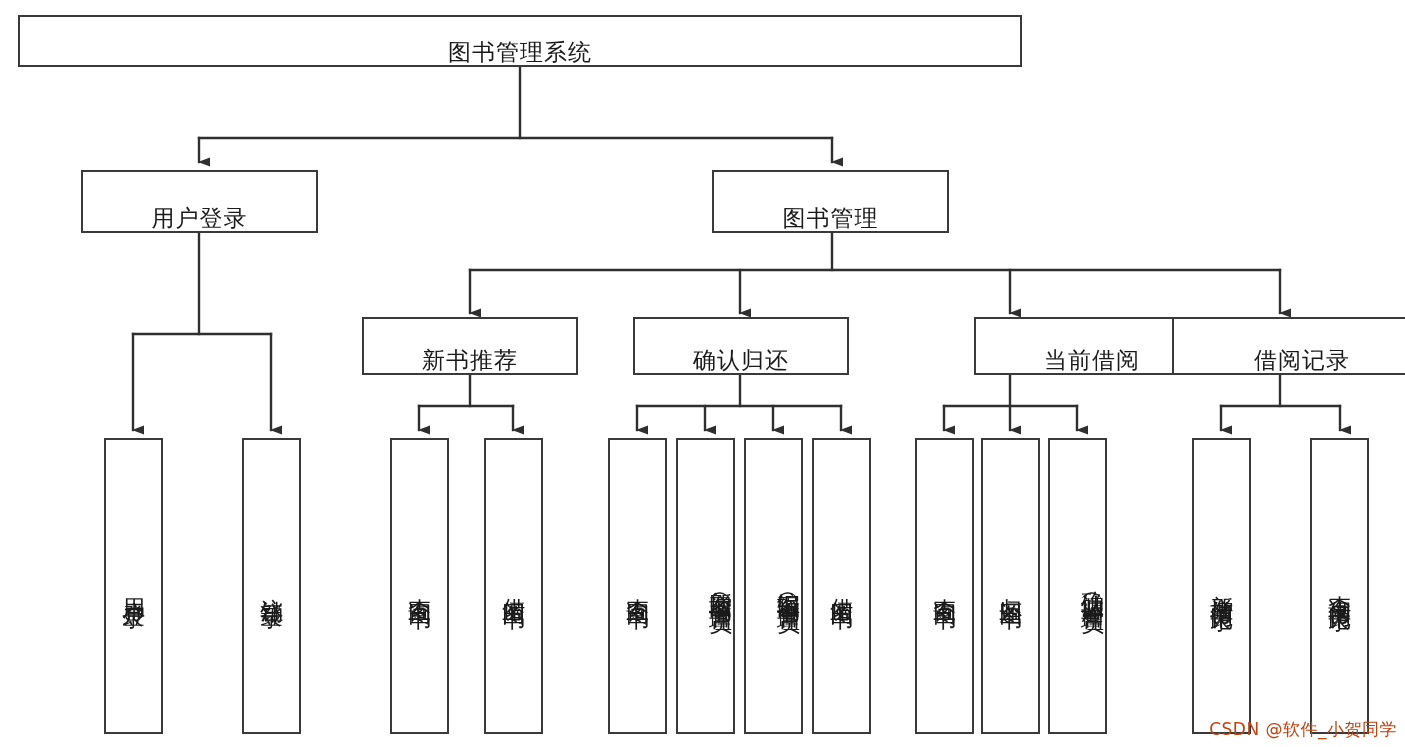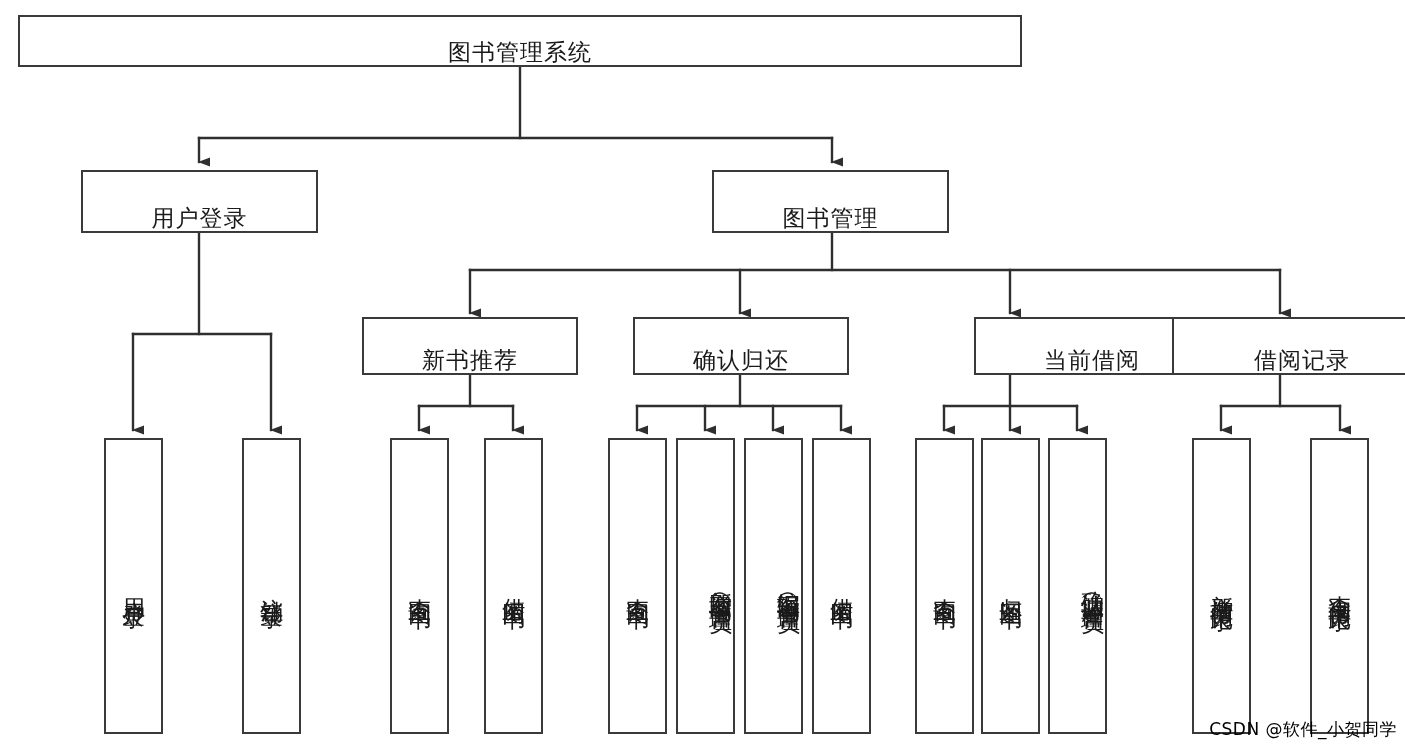--- a/index.html
+++ b/index.html
@@ -57,21 +57,21 @@
   }
   .node-label {
     display: block;
     white-space: pre-line;
   }
   #watermark {
     position: absolute;
     right: 8px;
     bottom: 6px;
     font-size: 17px;
-    color: #000000;
+    color: #c2410c;
     letter-spacing: 0.5px;
     user-select: none;
   }
 </style>
 </head>
 <body>
 
 <div id="diagram-root">
 
   <svg id="edge-layer" viewBox="0 0 1405 747" width="1405" height="747" xmlns="http://www.w3.org/2000/svg">

